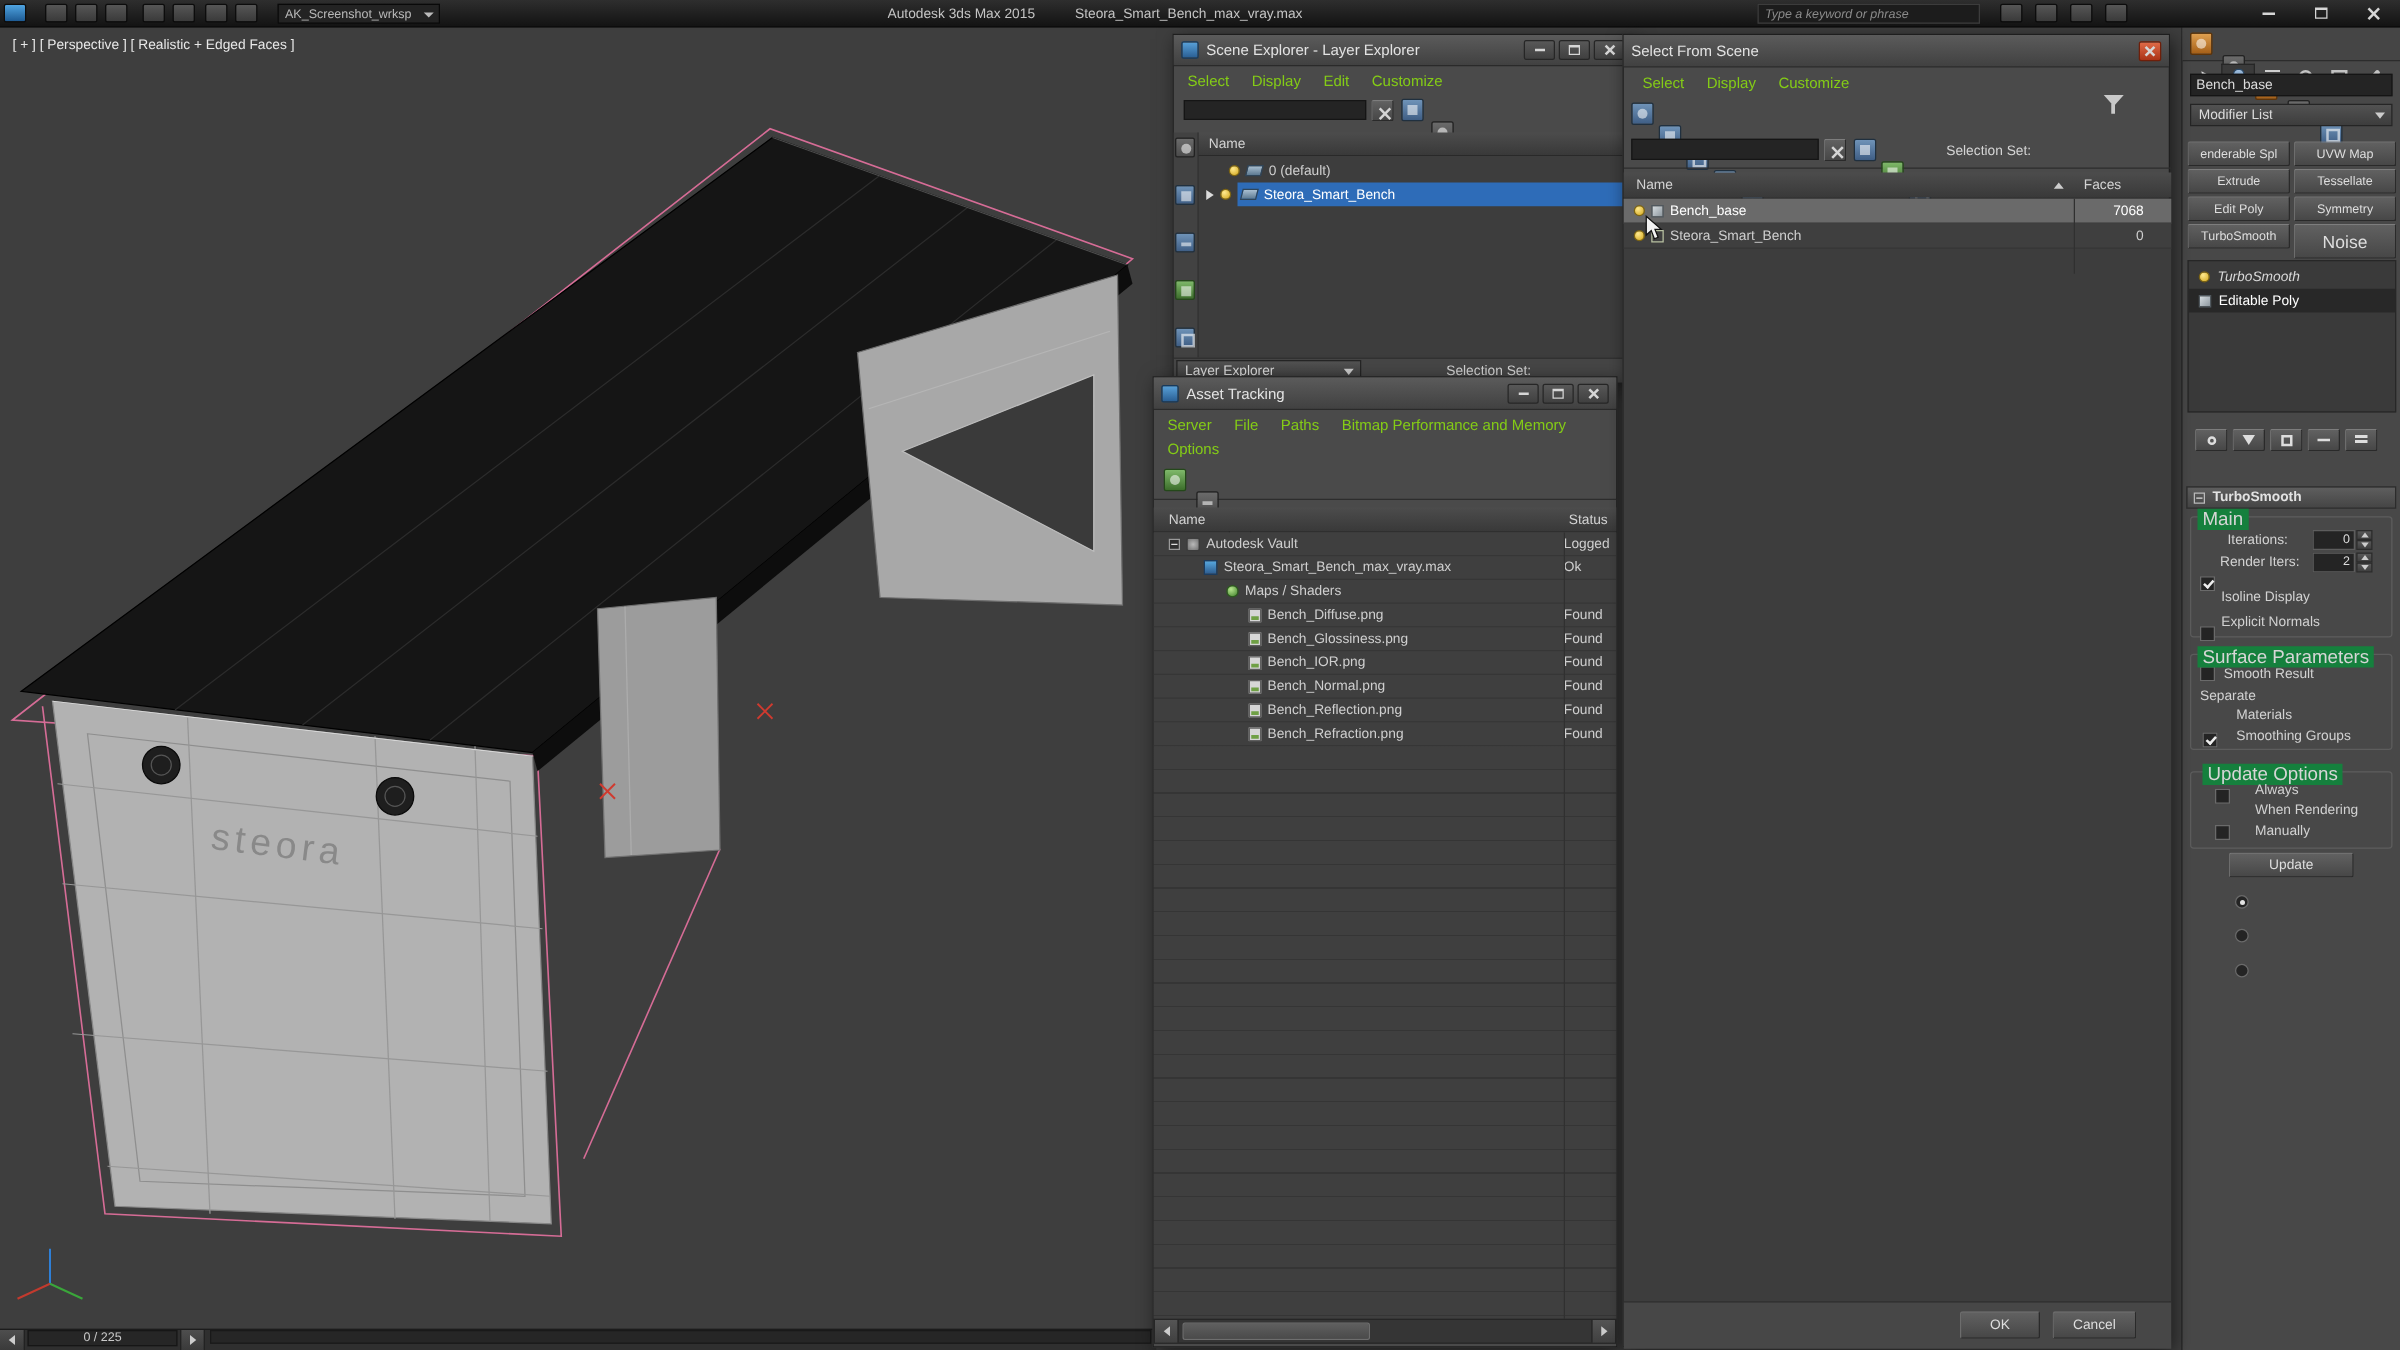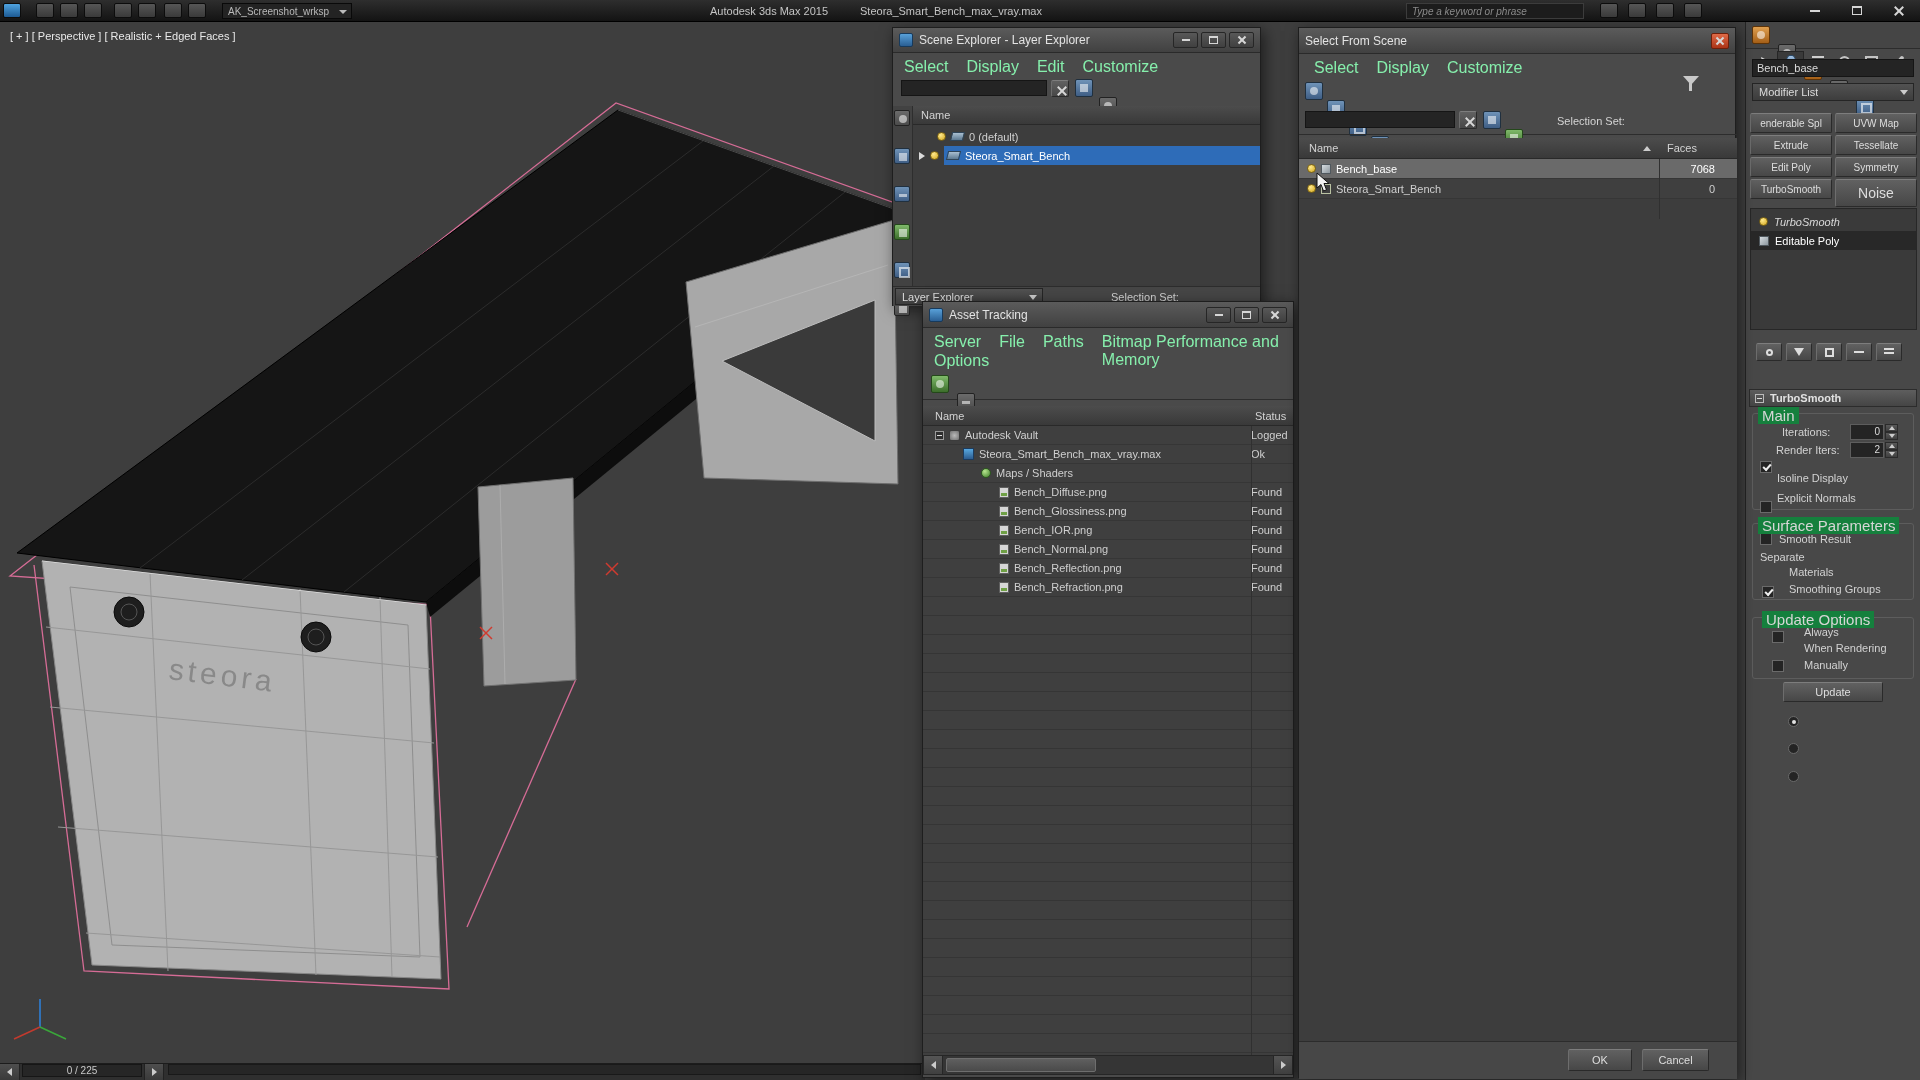--- a/index.html
+++ b/index.html
@@ -31,21 +31,21 @@
   .wtitle{position:absolute;left:0;top:0;right:0;background:linear-gradient(#5b5b5b,#414141);border-bottom:1px solid #2a2a2a;display:flex;align-items:center;gap:6px;padding:0 6px;color:#e3e3e3;font-size:12px}
   .wicon{width:14px;height:14px;border-radius:2px;background:linear-gradient(#58a0d8,#2a5f94);border:1px solid #173a5c;flex:0 0 auto}
   .wbtns{margin-left:auto;display:flex;gap:3px}
   .wb{width:25px;height:16px;position:relative;background:linear-gradient(#585858,#404040);border:1px solid #262626;border-radius:2px;display:flex;align-items:center;justify-content:center}
   .wb i{position:relative;display:block}
   .wb .i-min{width:8px;height:2px}
   .wb .i-max{width:9px;height:8px}
   .wb .i-x{width:10px;height:10px}
   .wb .i-x::before,.wb .i-x::after{width:10px;top:4px}
   .wb.red{background:linear-gradient(#e06a47,#aa3417);border-color:#6e1f0a}
-  .menubar{position:absolute;display:flex;color:#86efac;font-size:16px}
+  .menubar{position:absolute;display:flex;color:#84cc16;font-size:12px}
   .menubar span{padding:3px 9px;cursor:default}
 
   
   .icon{display:inline-block;flex:0 0 auto}
   .bulb{width:9px;height:9px;border-radius:50%;background:radial-gradient(circle at 35% 30%,#ffe98e,#d2a61b);border:1px solid #7c6414}
   .lyr{width:13px;height:9px;background:linear-gradient(#a9bfd1,#5d7a92);border:1px solid #2f4559;transform:skewX(-14deg)}
   .cube{width:10px;height:10px;background:linear-gradient(135deg,#d7dde1,#8d979e);border:1px solid #50585e}
   .dummybox{width:10px;height:10px;border:1px solid #b9c2a2;background:transparent}
   .maxic{width:11px;height:12px;background:linear-gradient(#57a8e0,#2d5c8f);border:1px solid #1c3c5f}
   .pngic{width:10px;height:11px;background:#d6d6d6;border:1px solid #5f5f5f;position:relative}
@@ -336,21 +336,21 @@
   <span class="grouplabel" style="left:16px;top:589px">Update Options</span>
   <div class="rb on abs" style="left:42px;top:604px"></div>
   <span class="cplabel" style="left:58px;top:604px">Always</span>
   <div class="rb abs" style="left:42px;top:620px"></div>
   <span class="cplabel" style="left:58px;top:620px">When Rendering</span>
   <div class="rb abs" style="left:42px;top:637px"></div>
   <span class="cplabel" style="left:58px;top:637px">Manually</span>
   <div class="btn abs" style="left:37px;top:660px;width:100px;height:20px">Update</div>
 </div>
 
-<div class="window" style="left:892px;top:27px;width:369px;height:279px">
+<div class="window" style="left:938px;top:27px;width:369px;height:279px">
   <div class="wtitle" style="height:25px">
     <span class="wicon"></span>
     <span class="nowrap">Scene Explorer - Layer Explorer</span>
     <span class="wbtns">
       <span class="wb">
           <i class="i-min"></i>
         </span>
       <span class="wb">
           <i class="i-max"></i>
         </span>

